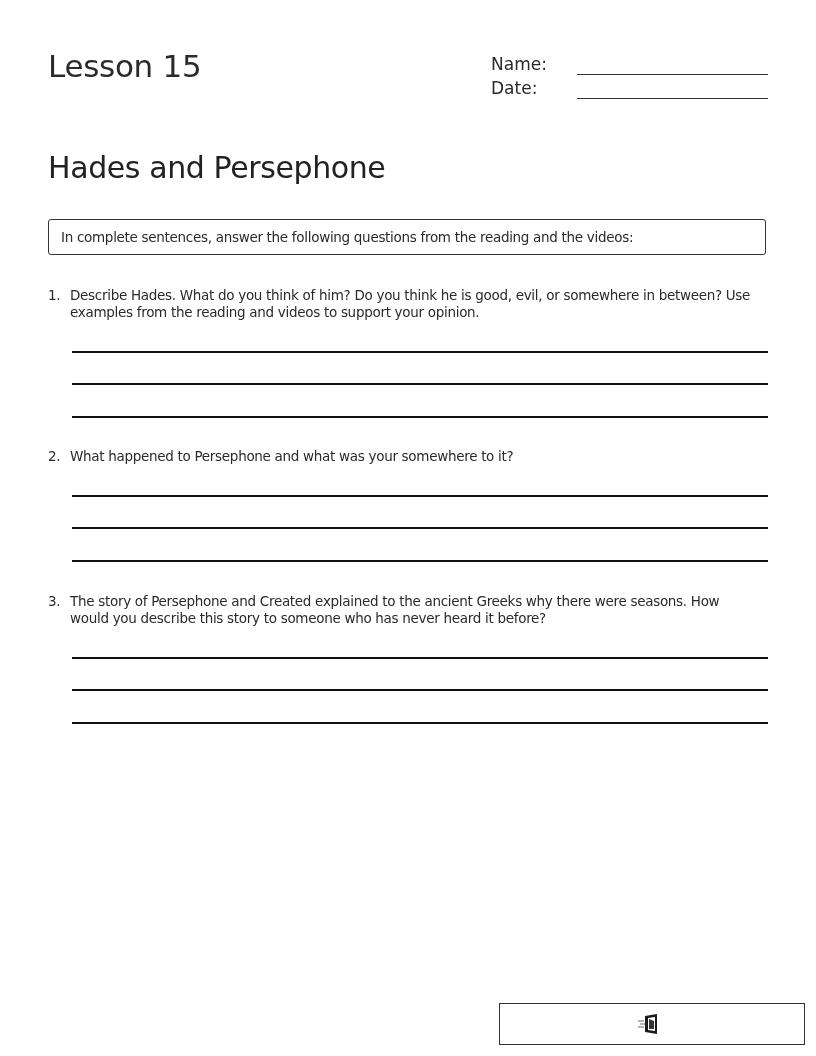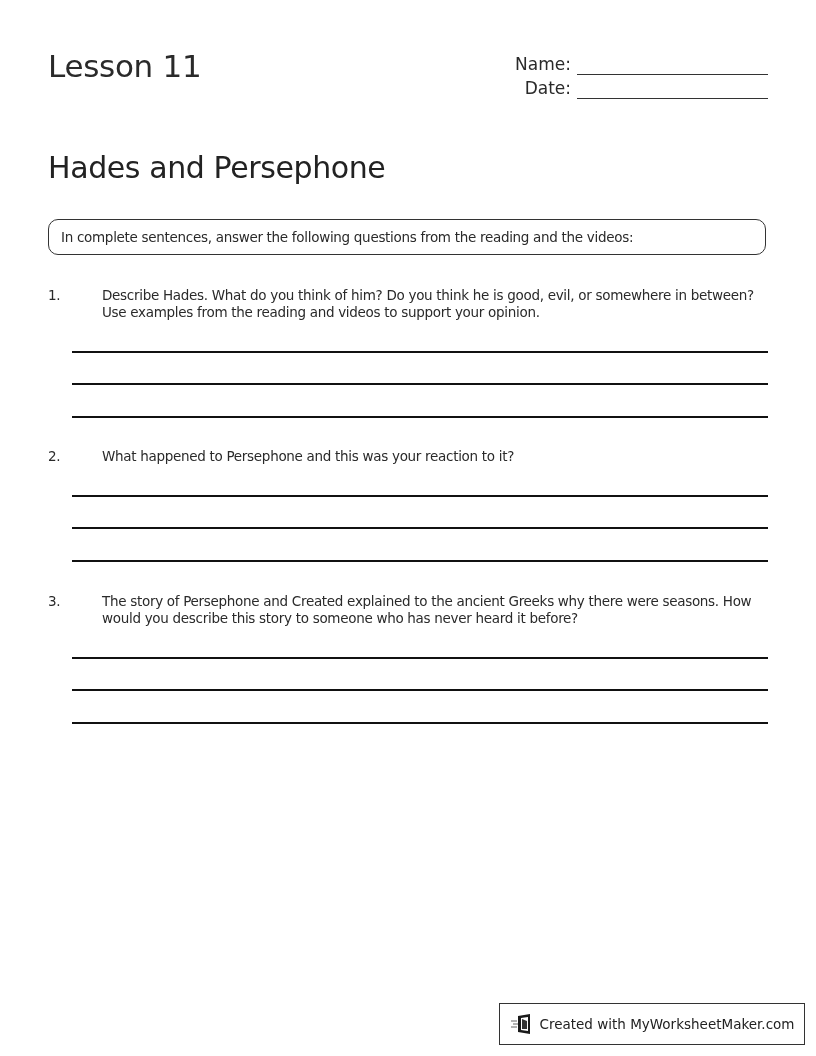--- a/index.html
+++ b/index.html
@@ -29,22 +29,21 @@
       right: 48px;
       display: flex;
       align-items: flex-end;
       font-size: 17px;
       color: #2a2a2a;
     }
     .field-row.name { top: 52px; }
     .field-row.date { top: 76px; }
     .field-label {
       width: 70px;
-      text-align: right;
-      margin-right: 6px;
+      margin-right: 16px;
       line-height: 22px;
     }
     .field-line {
       width: 191px;
       height: 22px;
       border-bottom: 1.5px solid #333333;
     }
     .worksheet-title {
       position: absolute;
       left: 48px;
@@ -54,21 +53,21 @@
       color: #222222;
       letter-spacing: -0.4px;
     }
     .instructions-box {
       position: absolute;
       left: 48px;
       top: 219px;
       width: 718px;
       height: 36px;
       border: 1.5px solid #333333;
-      border-radius: 10px;
+      border-radius: 3px;
       box-sizing: border-box;
       padding: 0 12px;
       display: flex;
       align-items: center;
       font-size: 13.5px;
       color: #2a2a2a;
       letter-spacing: -0.3px;
     }
     .question {
       position: absolute;
@@ -82,21 +81,20 @@
       color: #2a2a2a;
       letter-spacing: -0.3px;
     }
     .question-number {
       width: 22px;
       flex: none;
     }
     .question-body {
       flex: 1;
       padding-right: 10px;
-      margin-left: 32px;
     }
     .answer-line {
       position: absolute;
       left: 24px;
       width: 696px;
       height: 0;
       border-top: 2.5px solid #111111;
     }
     .q1 { top: 287px; }
     .q2 { top: 448px; }
@@ -118,21 +116,21 @@
     .footer-icon {
       width: 24px;
       height: 22px;
       margin-right: 6px;
       display: inline-block;
     }
   </style>
 </head>
 <body>
 
-<div class="lesson-title">Lesson 11</div>
+<div class="lesson-title">Lesson 15</div>
 
 <div class="field-row name">
   <span class="field-label">Name:</span>
   <span class="field-line"></span>
 </div>
 
 <div class="field-row date">
   <span class="field-label">Date:</span>
   <span class="field-line"></span>
 </div>
@@ -149,21 +147,21 @@
     <span class="question-body">Describe Hades. What do you think of him? Do you think he is good, evil, or somewhere in between? Use examples from the reading and videos to support your opinion.</span>
   </div>
   <div class="answer-line" style="top:64px"></div>
   <div class="answer-line" style="top:96px"></div>
   <div class="answer-line" style="top:129px"></div>
 </div>
 
 <div class="question q2">
   <div class="question-text">
     <span class="question-number">2.</span>
-    <span class="question-body">What happened to Persephone and this was your reaction to it?</span>
+    <span class="question-body">What happened to Persephone and what was your somewhere to it?</span>
   </div>
   <div class="answer-line" style="top:47px"></div>
   <div class="answer-line" style="top:79px"></div>
   <div class="answer-line" style="top:112px"></div>
 </div>
 
 <div class="question q3">
   <div class="question-text">
     <span class="question-number">3.</span>
     <span class="question-body">The story of Persephone and Created explained to the ancient Greeks why there were seasons. How would you describe this story to someone who has never heard it before?</span>
@@ -177,14 +175,13 @@
   <span class="footer-icon">
     <svg width="24" height="22" viewBox="0 0 24 22">
       <line x1="1" y1="8" x2="7" y2="8" stroke="#666" stroke-width="1"></line>
       <line x1="3" y1="11" x2="8" y2="11" stroke="#666" stroke-width="1"></line>
       <line x1="1" y1="14" x2="7" y2="14" stroke="#666" stroke-width="1"></line>
       <polygon points="8,3 20,1 20,21 8,19" fill="#1a1a1a"></polygon>
       <polygon points="11,5 18,4 18,18 11,17" fill="#ffffff"></polygon>
       <polygon points="12,6 17,8 17,16 12,16" fill="#333333"></polygon>
     </svg>
   </span>
-  <span>Created with MyWorksheetMaker.com</span>
 </div>
 
 </body></html>

